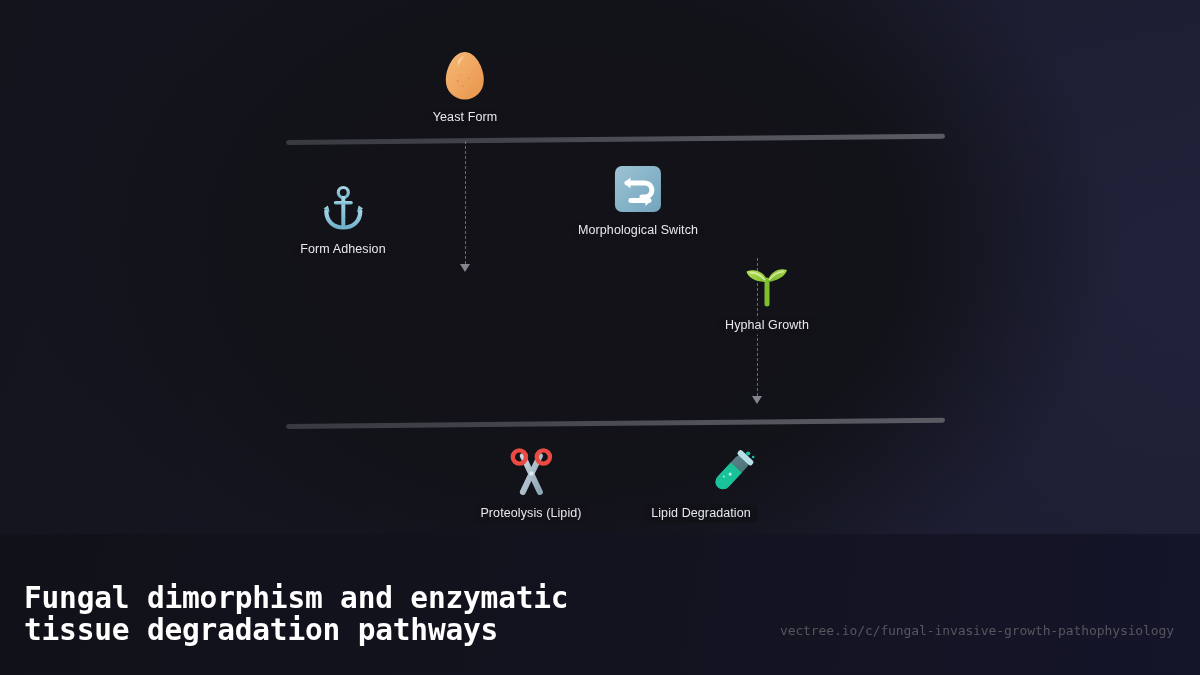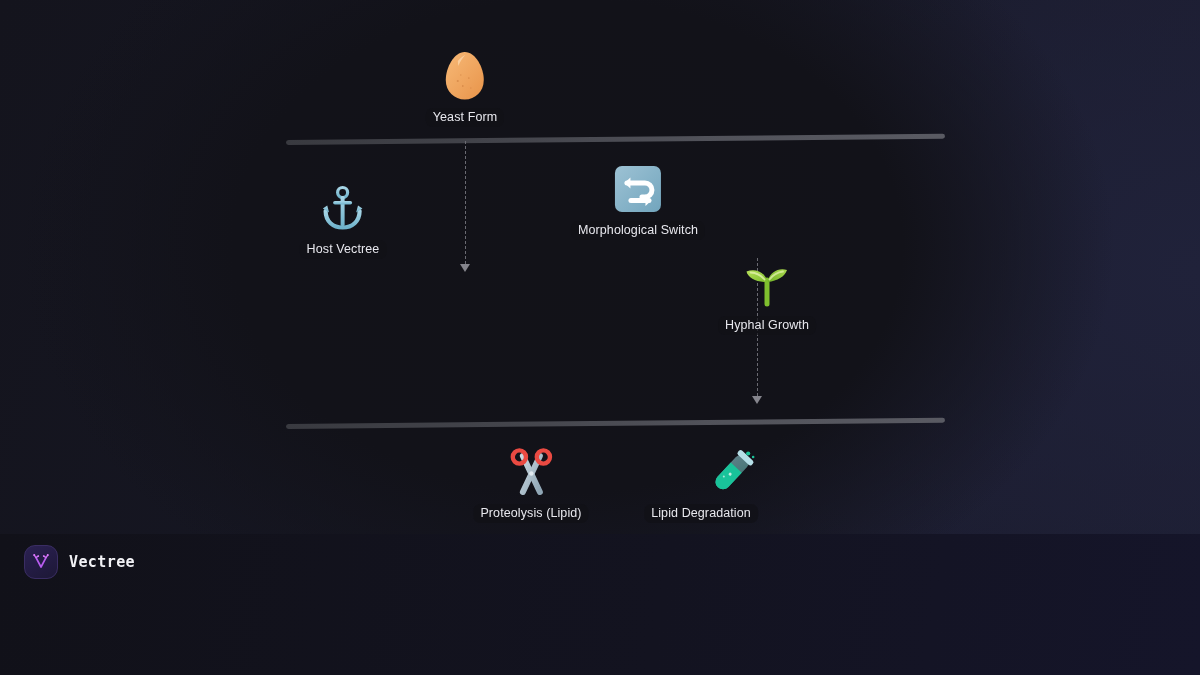--- a/index.html
+++ b/index.html
@@ -172,21 +172,21 @@
       </linearGradient>
               </defs>
       <circle cx="24" cy="8.5" r="5" fill="none" stroke="url(#ag)" stroke-width="3.2"></circle>
       <rect x="22" y="12" width="4" height="30" rx="1.6" fill="url(#ag)"></rect>
       <rect x="14.5" y="17" width="19" height="3.6" rx="1.8" fill="url(#ag)"></rect>
       <path d="M7 27 C7 37.5 14.5 43.5 24 43.5 C33.5 43.5 41 37.5 41 27" fill="none" stroke="url(#ag)" stroke-width="4.2" stroke-linecap="round"></path>
       <path d="M4.2 24.5 L10.5 28.5 L8.6 21.5 Z" fill="url(#ag)"></path>
       <path d="M43.8 24.5 L37.5 28.5 L39.4 21.5 Z" fill="url(#ag)"></path>
     </svg>
           </div>
-          <div class="node-label">Host Vectree</div>
+          <div class="node-label">Form Adhesion</div>
         </div>
         <div class="node" style="left: 600px; top: 163px; margin-left: 22px;">
           <div class="node-icon">
             <svg width="48" height="48" viewBox="0 0 48 48">
       <defs>
                 <linearGradient id="sw" x1="0" y1="0" x2="1" y2="1">
         <stop offset="0" stop-color="#9dc2d4"></stop>
                   <stop offset="1" stop-color="#72a5bd"></stop>
       </linearGradient>
               </defs>
@@ -260,30 +260,19 @@
       <circle cx="45" cy="10" r="1.3" fill="#19c39a"></circle>
     </svg>
           </div>
           <div class="node-label">Lipid Degradation</div>
         </div>
       </div>
   </div>
 
   <div id="footer">
 
-    <div id="brand">
-      <div id="brand-mark">
-        <svg width="20" height="20" viewBox="0 0 20 20" aria-hidden="true">
-          <path d="M5 5.6 L10 15 L15 5.6" fill="none" stroke="#b85cf0" stroke-width="1.7" stroke-linecap="round" stroke-linejoin="round"></path>
-          <path d="M5 5.6 L3.4 3.3 M5 5.6 L7.1 4.2" fill="none" stroke="#d06ff5" stroke-width="1.4" stroke-linecap="round"></path>
-          <path d="M15 5.6 L16.6 3.3 M15 5.6 L12.9 4.2" fill="none" stroke="#d06ff5" stroke-width="1.4" stroke-linecap="round"></path>
-          <circle cx="3.2" cy="3.0" r="1.05" fill="#e07cff"></circle>
-          <circle cx="16.8" cy="3.0" r="1.05" fill="#e07cff"></circle>
-          <circle cx="7.3" cy="4.0" r=".85" fill="#e07cff"></circle>
-          <circle cx="12.7" cy="4.0" r=".85" fill="#e07cff"></circle>
-        </svg>
-      </div>
-      <span id="brand-name">Vectree</span>
-    </div>
-
+
+    <div id="headline">Fungal dimorphism and enzymatic
+tissue degradation pathways</div>
+    <div id="url">vectree.io/c/fungal-invasive-growth-pathophysiology</div>
 
   </div>
 </div>
 
 </body></html>

